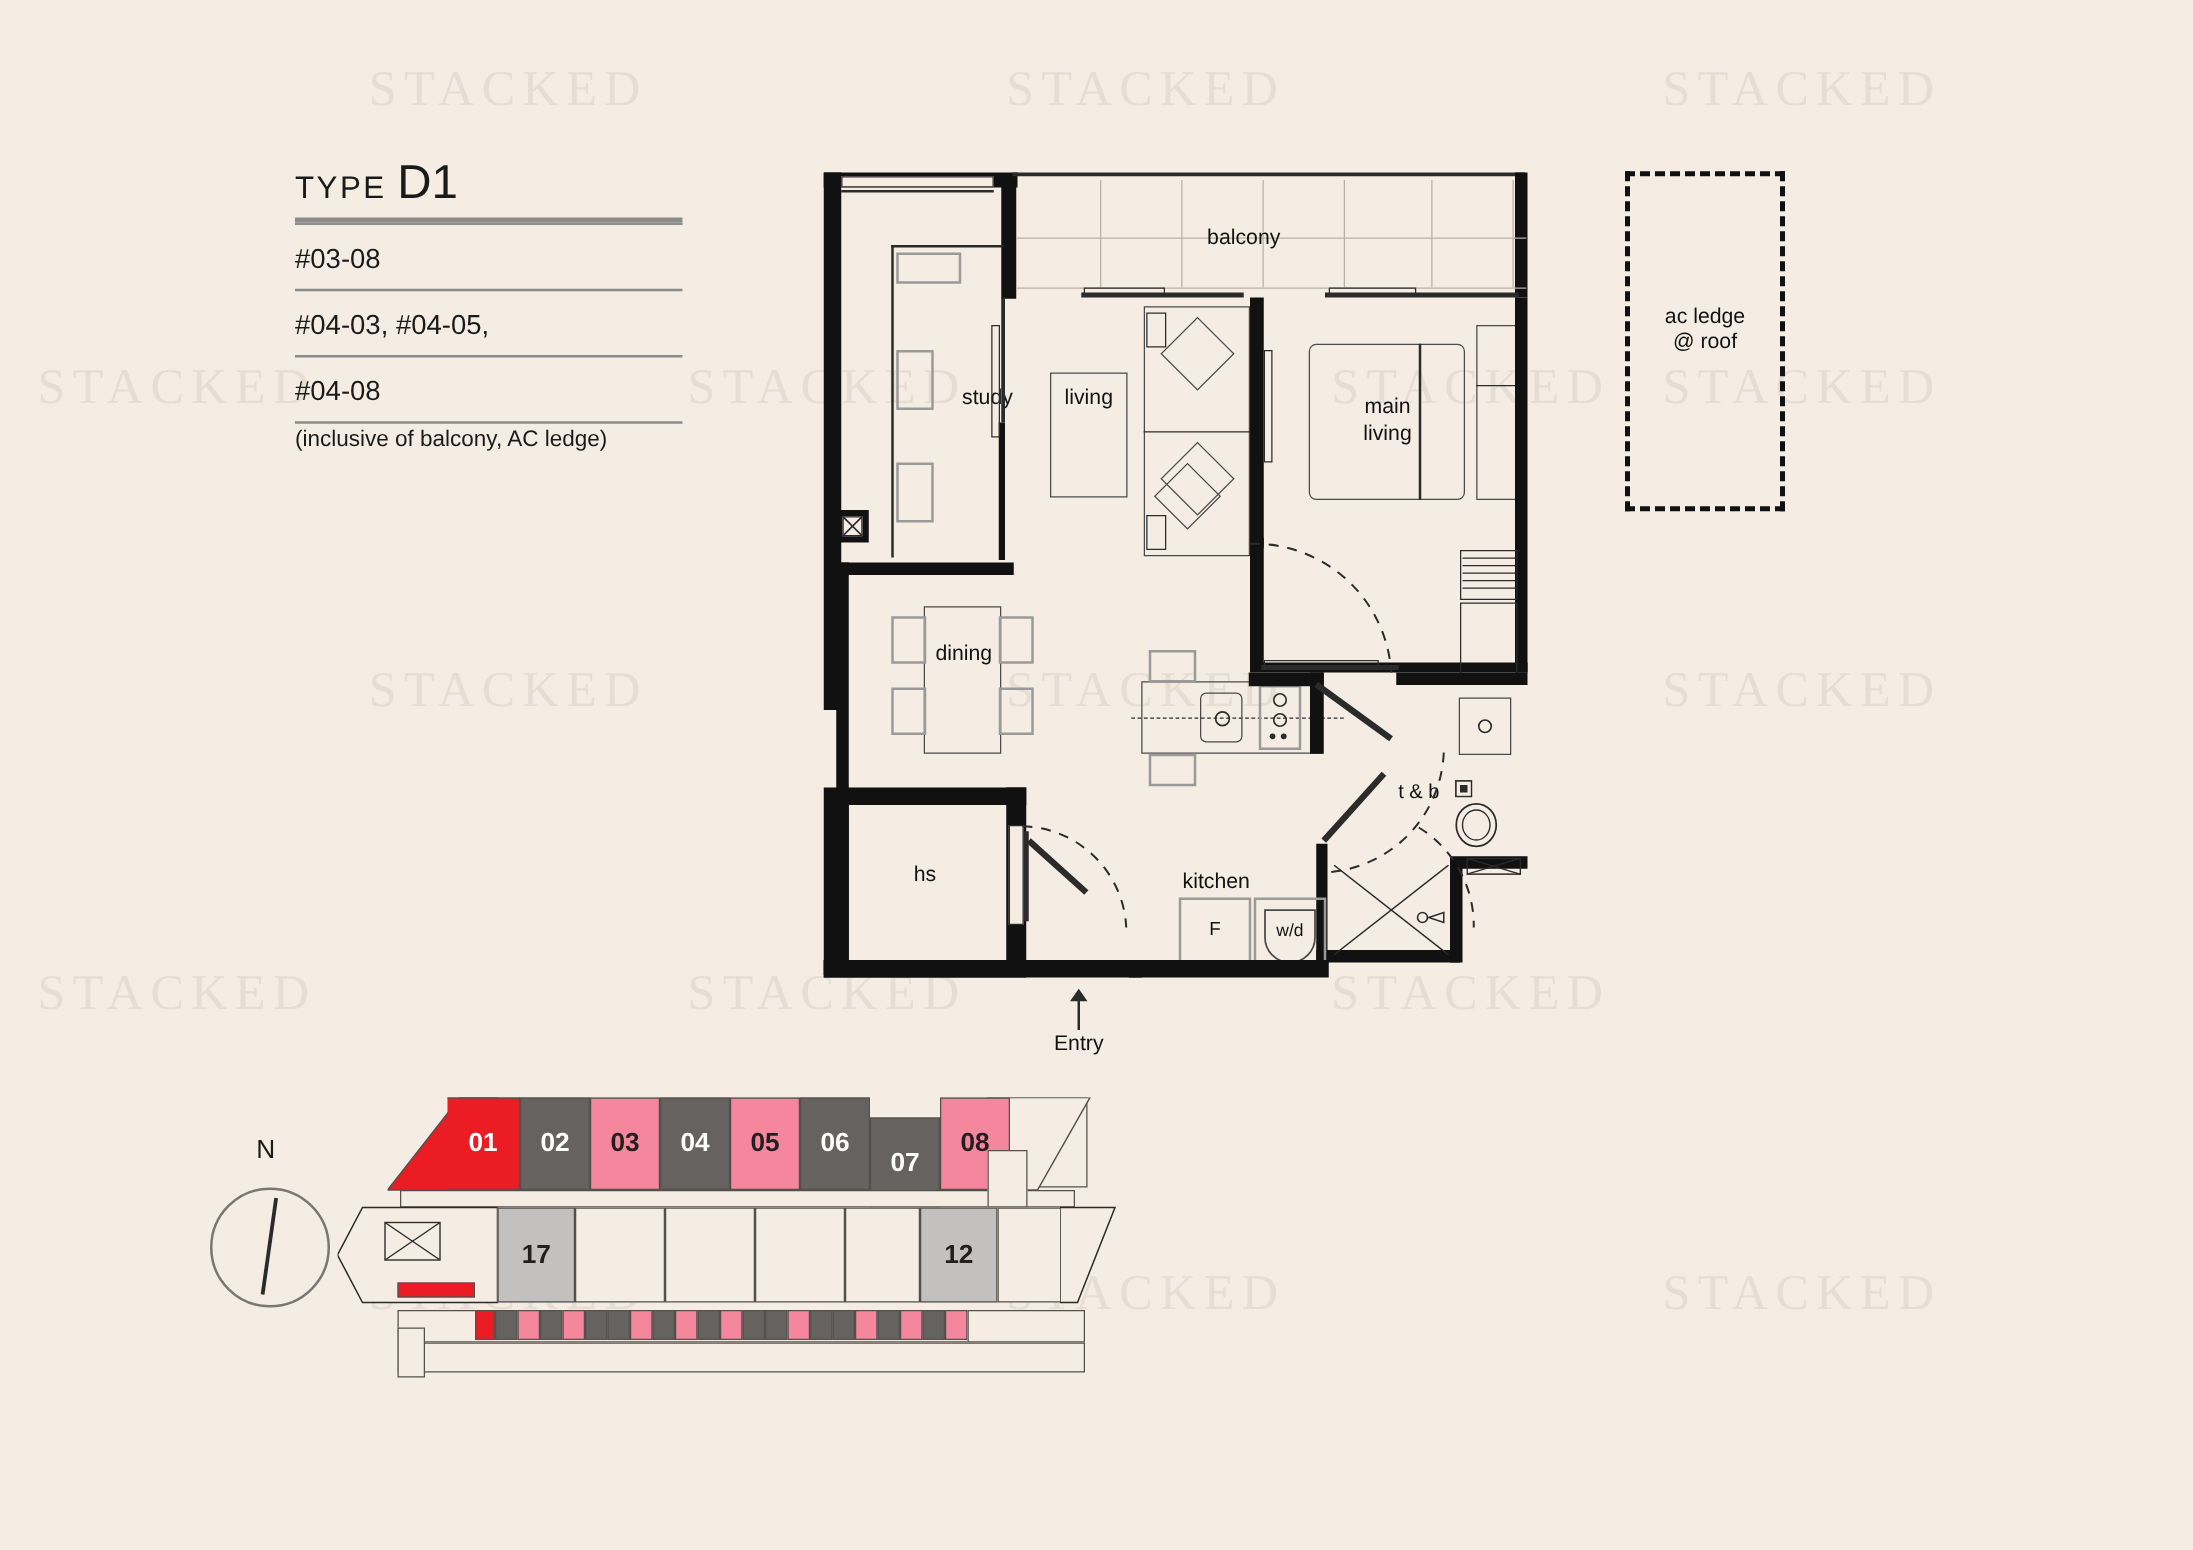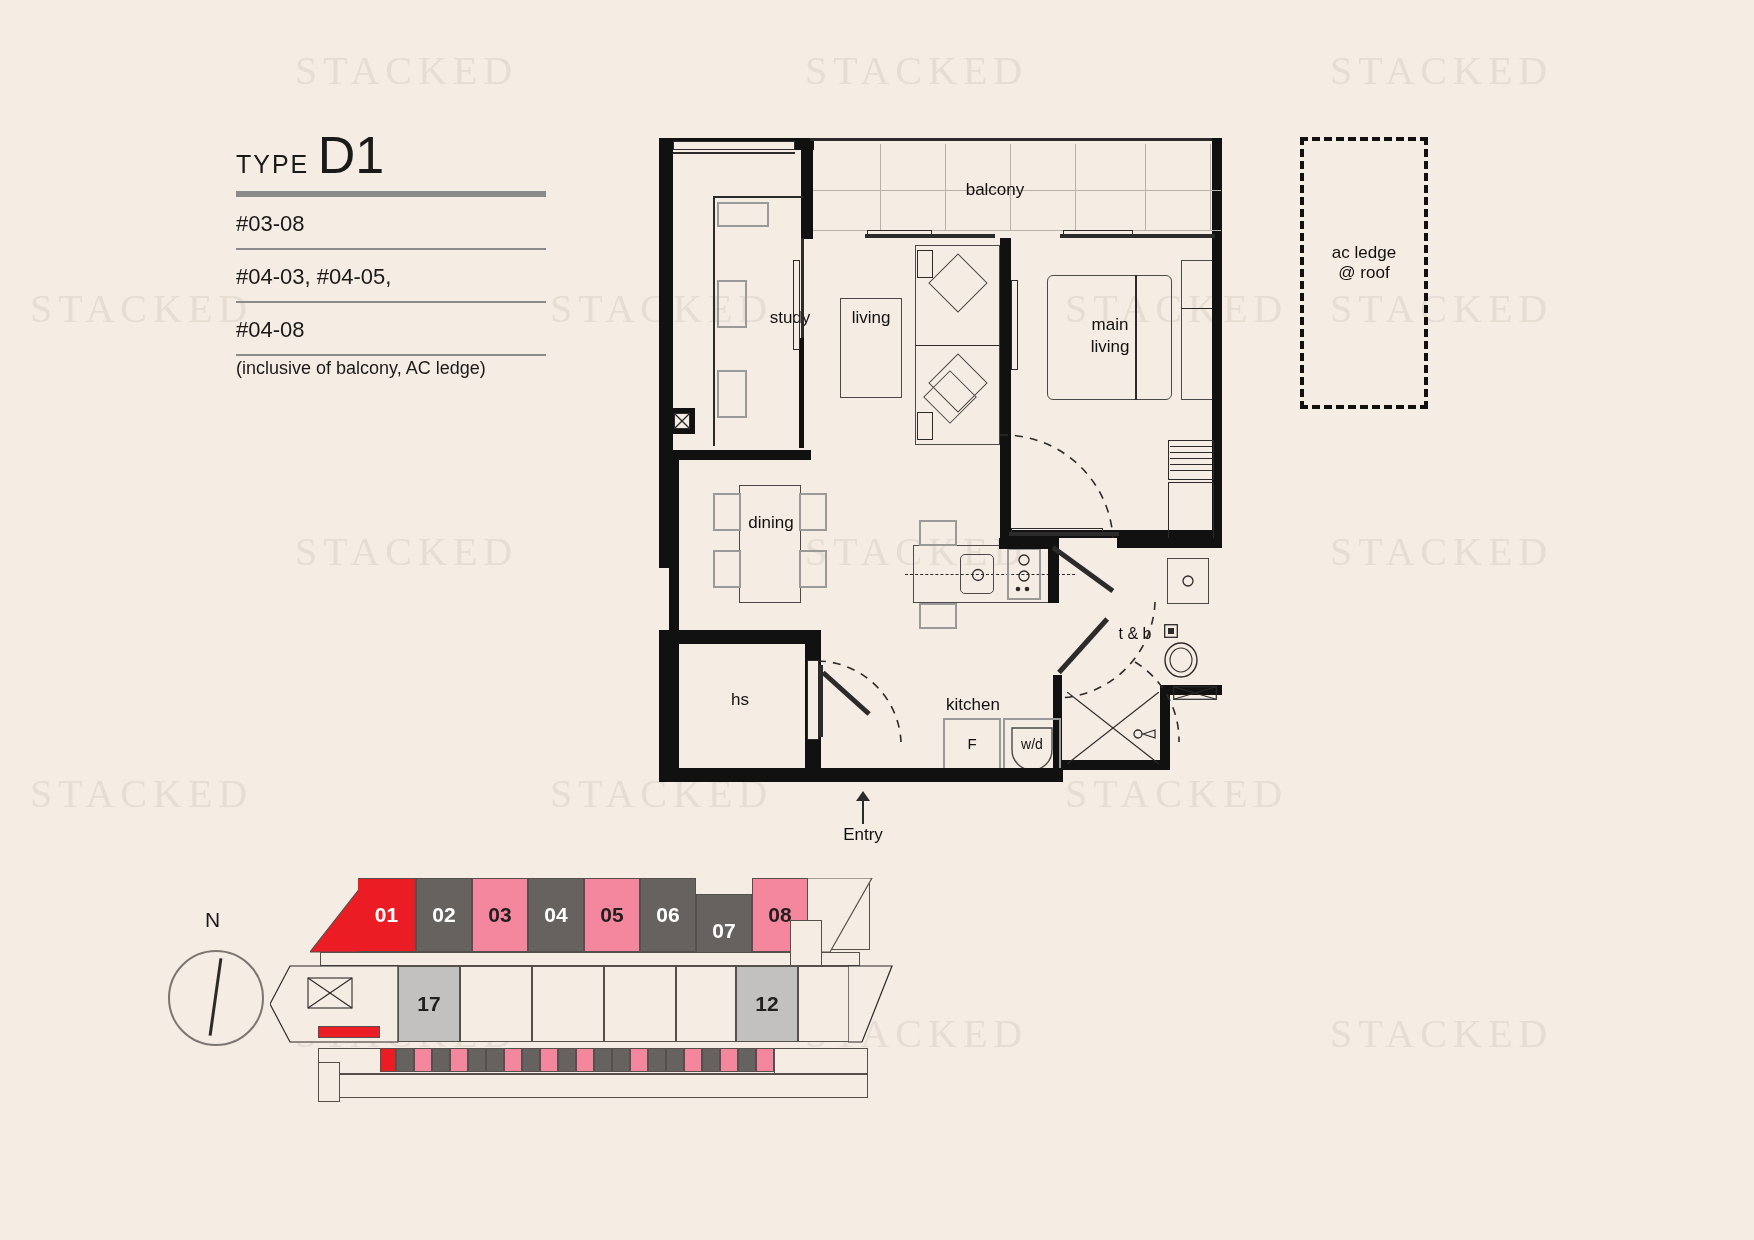--- a/index.html
+++ b/index.html
@@ -18,21 +18,21 @@
     letter-spacing:6px;
     color:#e6ddd3;
     user-select:none;
     white-space:nowrap;
   }
 
   
   #info{position:absolute;left:236px;top:125px;width:310px;}
   #info .ttl{font-size:27px;letter-spacing:1px;padding-bottom:6px;}
   #info .ttl .t1{font-size:25px;font-weight:400;letter-spacing:2px;}
-  #info .ttl .t2{font-size:52px;font-weight:400;letter-spacing:0px;}
+  #info .ttl .t2{font-size:38px;font-weight:400;letter-spacing:0px;}
   #info .row{font-size:22px;padding:14px 0 11px 0;}
   #info hr{border:none;border-top:2px solid #8b8b8b;margin:0;}
   #info .sub{font-size:18px;padding-top:2px;}
   #info .area{padding-bottom:0px;}
 
   
   #plan{position:absolute;left:655px;top:130px;width:580px;height:680px;}
   .wall{position:absolute;background:#111;}
   .thin{position:absolute;border:1.3px solid #2b2b2b;box-sizing:border-box;}
   .thinl{position:absolute;background:#2b2b2b;}

